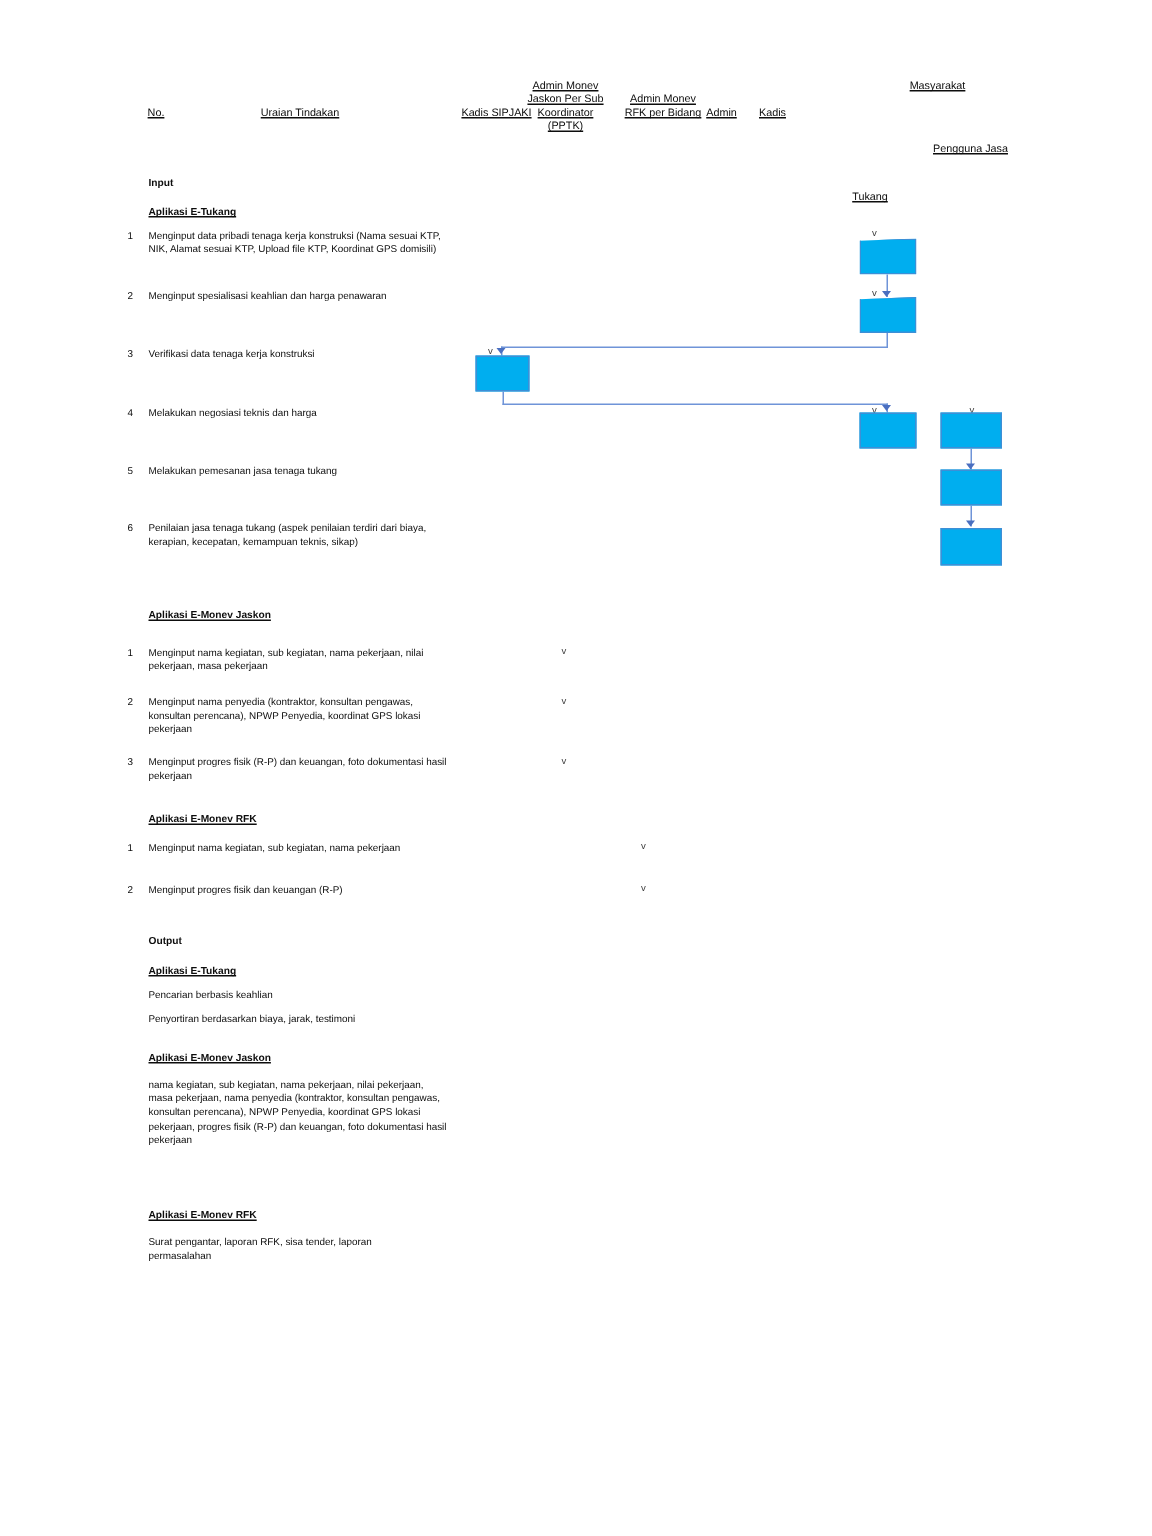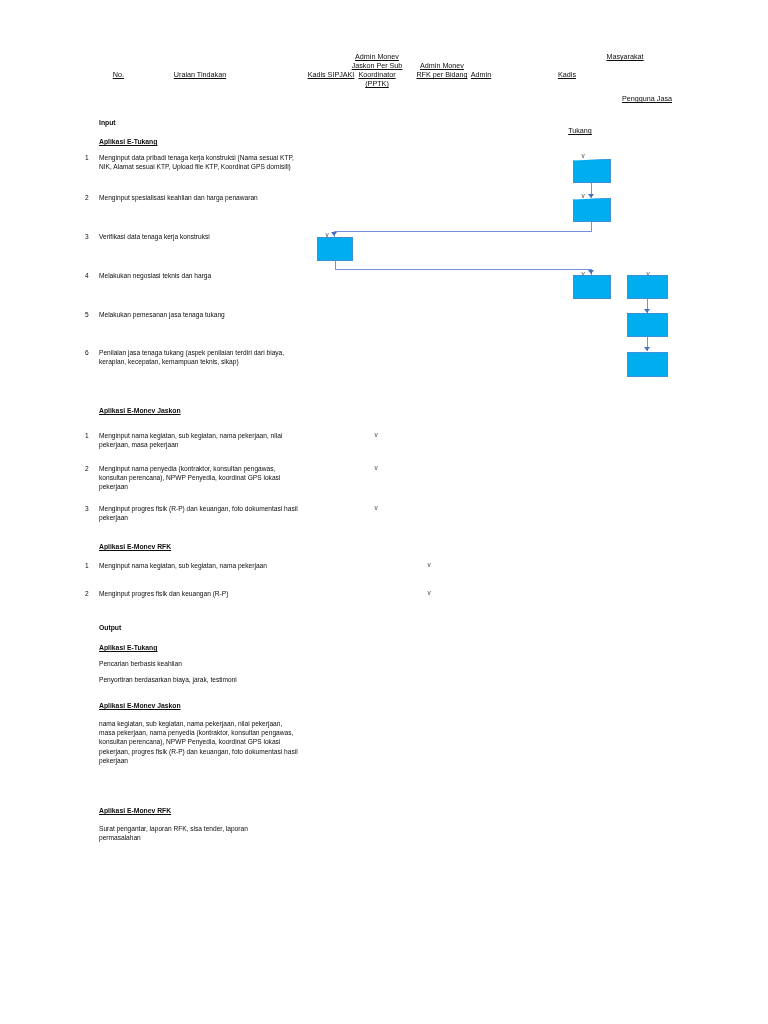--- a/index.html
+++ b/index.html
@@ -22,21 +22,21 @@
 
   
   .hdr {
     position: absolute;
     font-size: 7.2px;
     line-height: 9px;
     color: #0d0d0d;
     text-align: center;
     text-decoration: underline;
   }
-  .hdr-left { text-align: right; }
+  .hdr-left { text-align: center; }
 
   
   .sec-label {
     position: absolute;
     font-size: 6.8px;
     font-weight: bold;
     line-height: 9px;
     color: #0d0d0d;
   }
   .grp-label {
@@ -116,21 +116,21 @@
   <div class="hdr" style="left:150px; top:70px; width:100px;">Uraian Tindakan</div>
 
   <div class="hdr" style="left:296px; top:70px; width:70px;">Kadis SIPJAKI</div>
 
   <div class="hdr" style="left:350px; top:52px; width:54px;">Admin Monev Jaskon Per Sub Koordinator (PPTK)</div>
 
   <div class="hdr" style="left:404px; top:61px; width:52px;margin-left:12px;">Admin Monev RFK per Bidang</div>
 
   <div class="hdr" style="left:460px; top:70px; width:42px;">Admin</div>
 
-  <div class="hdr" style="left:534px; top:70px; width:42px;text-align:right;">Kadis</div>
+  <div class="hdr" style="left:494px; top:70px; width:42px;">Kadis</div>
 
   <div class="hdr" style="left:570px; top:52px; width:110px;">Masyarakat</div>
 
   <div class="hdr" style="left:556px; top:94px; width:48px;margin-top:32px;">Tukang</div>
 
   <div class="hdr" style="left:612px; top:94px; width:70px;">Pengguna Jasa</div>
 
   <div class="sec-label" style="left:99px; top:118px;">Input</div>
 
   <div class="grp-label" style="left:99px; top:137px;">Aplikasi E-Tukang</div>

